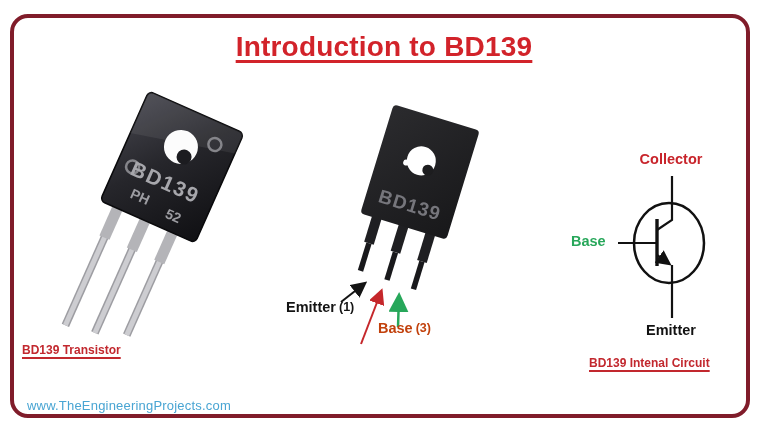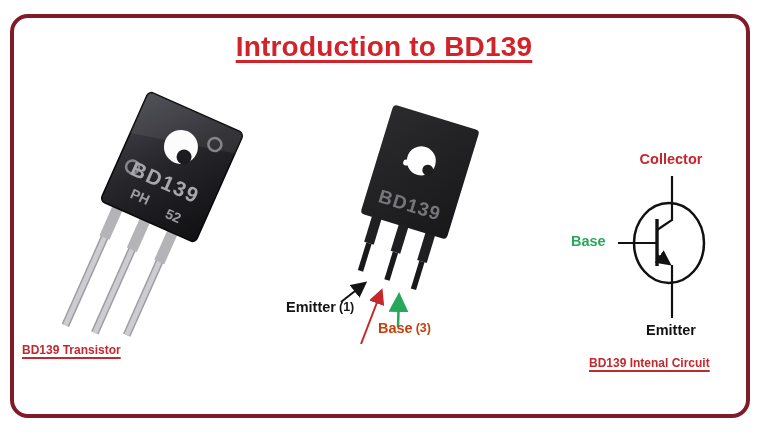--- a/index.html
+++ b/index.html
@@ -139,14 +139,15 @@
 
 
   <div class="pinlabel lbl-base3"><span>Base</span><span class="num">(3)</span></div>
 
   <div class="sym-label lbl-sym-collector">Collector</div>
   <div class="sym-label lbl-sym-base">Base</div>
   <div class="sym-label lbl-sym-emitter">Emitter</div>
 
   <div class="caption caption-right">BD139 Intenal Circuit</div>
 
+  <div class="watermark">www.TheEngineeringProjects.com</div>
 
 </div>
 
 </body></html>

